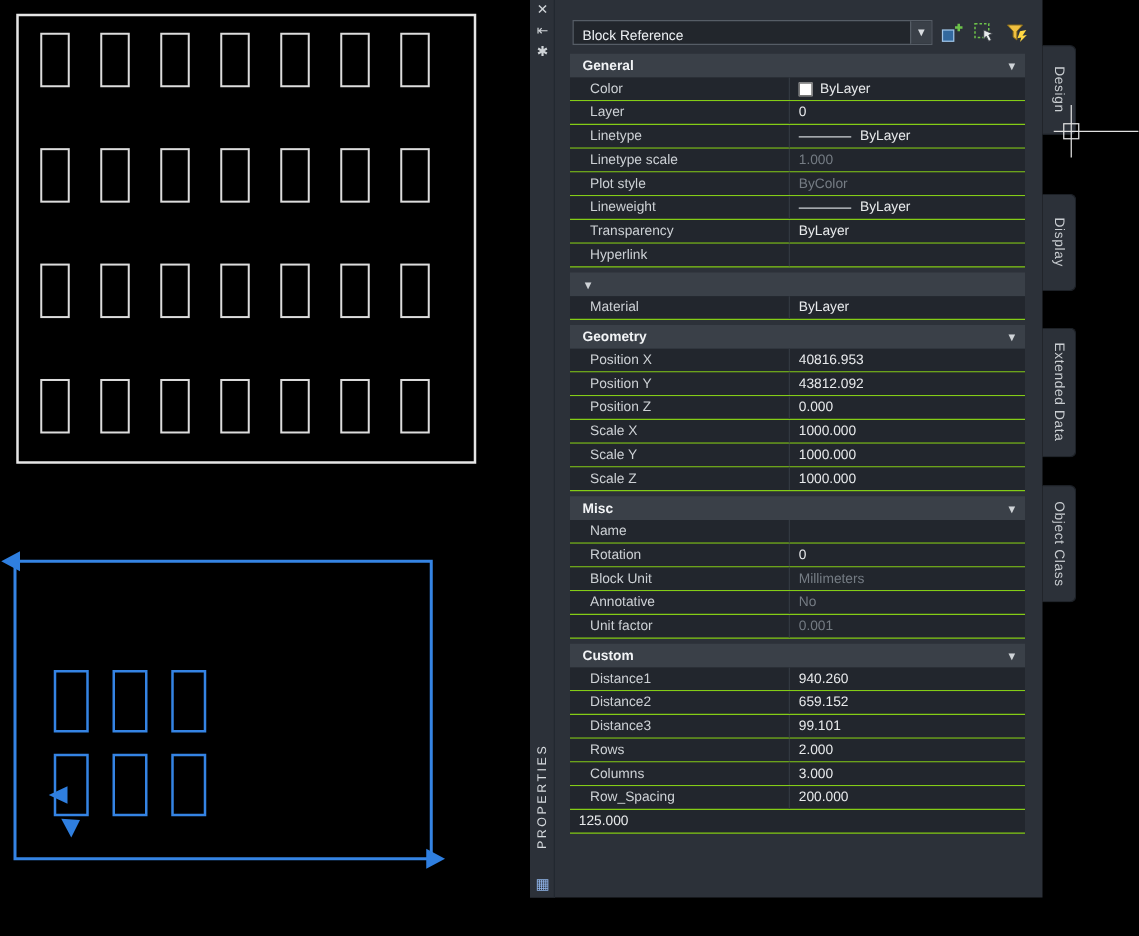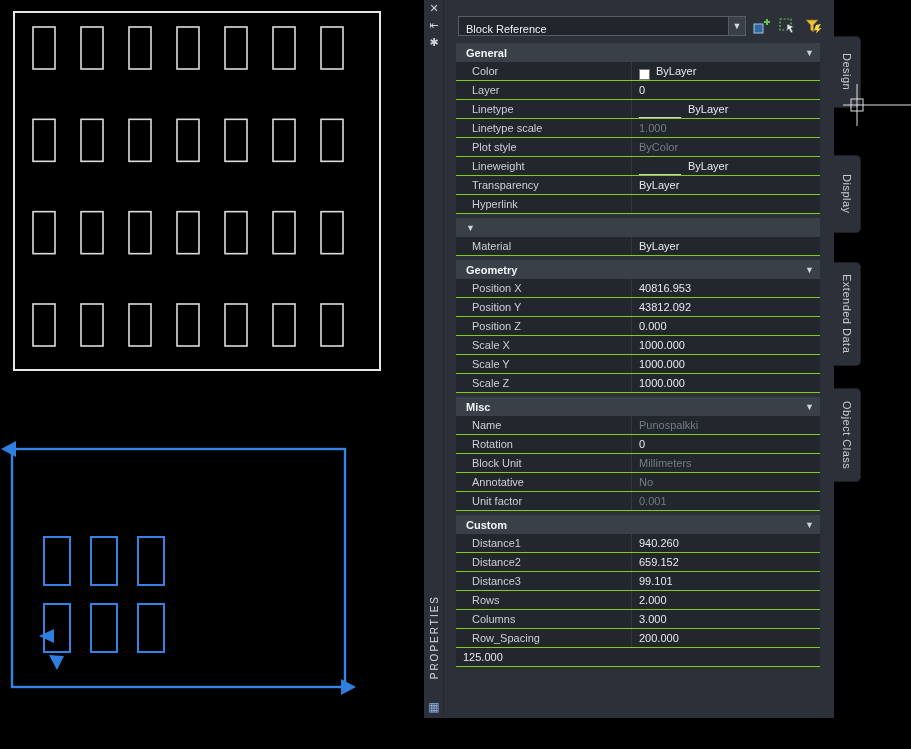--- a/index.html
+++ b/index.html
@@ -42,21 +42,21 @@
   #sections{position:absolute;top:42px;left:12px;right:14px}
   .sec-header{height:19px;margin-top:4px;background:#3a4048;display:flex;align-items:center;
     padding:0 6px 0 10px;color:#f2f4f6;font-weight:bold}
   .sec-header:first-child{margin-top:1px}
   .sec-title{flex:1}
   .sec-chev{font-size:9px;color:#cfd3d7}
   .prop-row{height:19px;display:flex;background:#22262d;border-bottom:1px solid #84cc16}
   .prop-label{width:176px;padding-left:16px;line-height:18px;color:#cdd1d5;
     border-right:1px solid #323840;white-space:nowrap;overflow:hidden}
   .prop-value{flex:1;padding-left:7px;line-height:18px;color:#e8eaec;display:flex;
-    align-items:flex-end;white-space:nowrap;overflow:hidden}
+    align-items:center;white-space:nowrap;overflow:hidden}
   .prop-value.readonly{color:#757c84}
   .swatch{width:11px;height:11px;background:#ffffff;border:1px solid #777;
     display:inline-block;margin-right:6px;flex:none}
   .ltline{width:42px;height:0;border-top:1px solid #cfd3d7;display:inline-block;
     margin-right:7px;flex:none}
 
   
   #side-tabs{position:absolute;left:834px;top:0;width:30px;height:749px;
     display:flex;flex-direction:column}
   .side-tab{width:27px;background:#2c3139;border:1px solid #1c2026;border-left:none;
@@ -263,23 +263,20 @@
           <div class="prop-value">
             <span>1000.000</span>
           </div>
         </div>
         <div class="sec-header">
           <span class="sec-title">Misc</span>
           <span class="sec-chev">▼</span>
         </div>
         <div class="prop-row">
           <div class="prop-label">Name</div>
-          <div class="prop-value readonly">
-            <span>Punospalkki</span>
-          </div>
         </div>
         <div class="prop-row">
           <div class="prop-label">Rotation</div>
           <div class="prop-value">
             <span>0</span>
           </div>
         </div>
         <div class="prop-row">
           <div class="prop-label">Block Unit</div>
           <div class="prop-value readonly">

